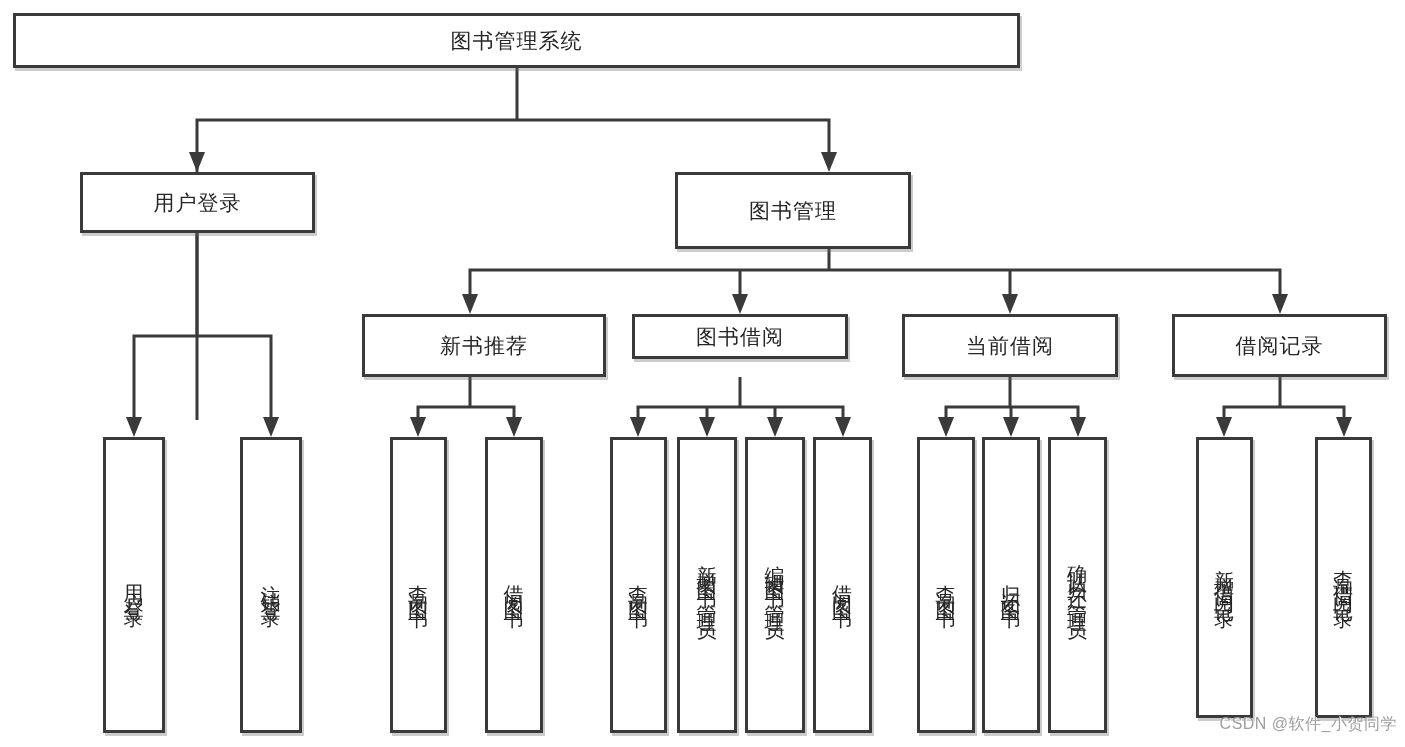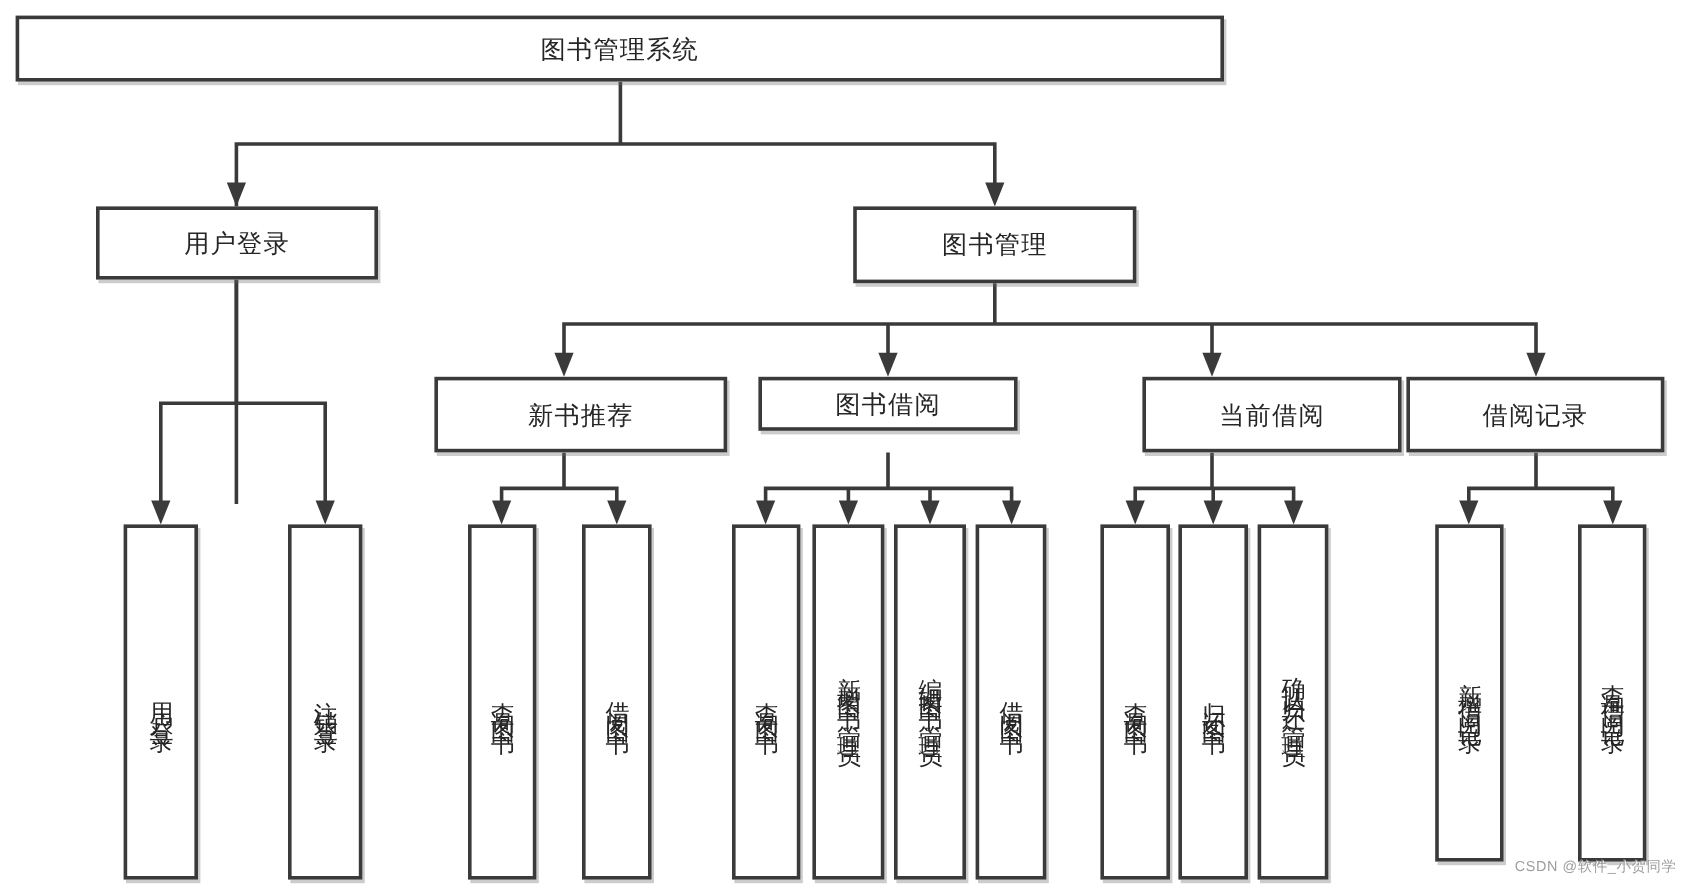--- a/index.html
+++ b/index.html
@@ -45,21 +45,21 @@
     text-orientation: mixed;
     font-size: 20px;
     letter-spacing: 8px;
     line-height: 1;
     white-space: nowrap;
   }
   .watermark {
     position: absolute;
     right: 8px;
     top: 714px;
-    font-size: 12px;
+    font-size: 16px;
     color: #9e9e9e;
     letter-spacing: 0.5px;
     text-shadow: 1px 1px 0 #ffffff;
     white-space: nowrap;
   }
 </style>
 </head>
 <body>
 
 <div class="canvas">
@@ -104,31 +104,31 @@
     </g>
   </svg>
 
   <div class="box hbox" style="left:13px; top:13px; width:1007px; height:55px;">
     <span>图书管理系统</span>
   </div>
 
   <div class="box hbox" style="left:80px; top:172px; width:235px; height:61px;">
     <span>用户登录</span>
   </div>
-  <div class="box hbox" style="left:711px; top:172px; width:236px; height:64px;">
+  <div class="box hbox" style="left:675px; top:172px; width:236px; height:77px;">
     <span>图书管理</span>
   </div>
 
   <div class="box hbox" style="left:362px; top:314px; width:244px; height:63px;">
     <span>新书推荐</span>
   </div>
   <div class="box hbox" style="left:632px; top:314px; width:216px; height:45px;">
     <span>图书借阅</span>
   </div>
-  <div class="box hbox" style="left:952px; top:314px; width:216px; height:63px;">
+  <div class="box hbox" style="left:902px; top:314px; width:216px; height:63px;">
     <span>当前借阅</span>
   </div>
   <div class="box hbox" style="left:1172px; top:314px; width:215px; height:63px;">
     <span>借阅记录</span>
   </div>
 
   <div class="box vbox" style="left:103px; top:437px; width:62px; height:296px;">
     <span>用户登录</span>
   </div>
   <div class="box vbox" style="left:240px; top:437px; width:62px; height:296px;">

